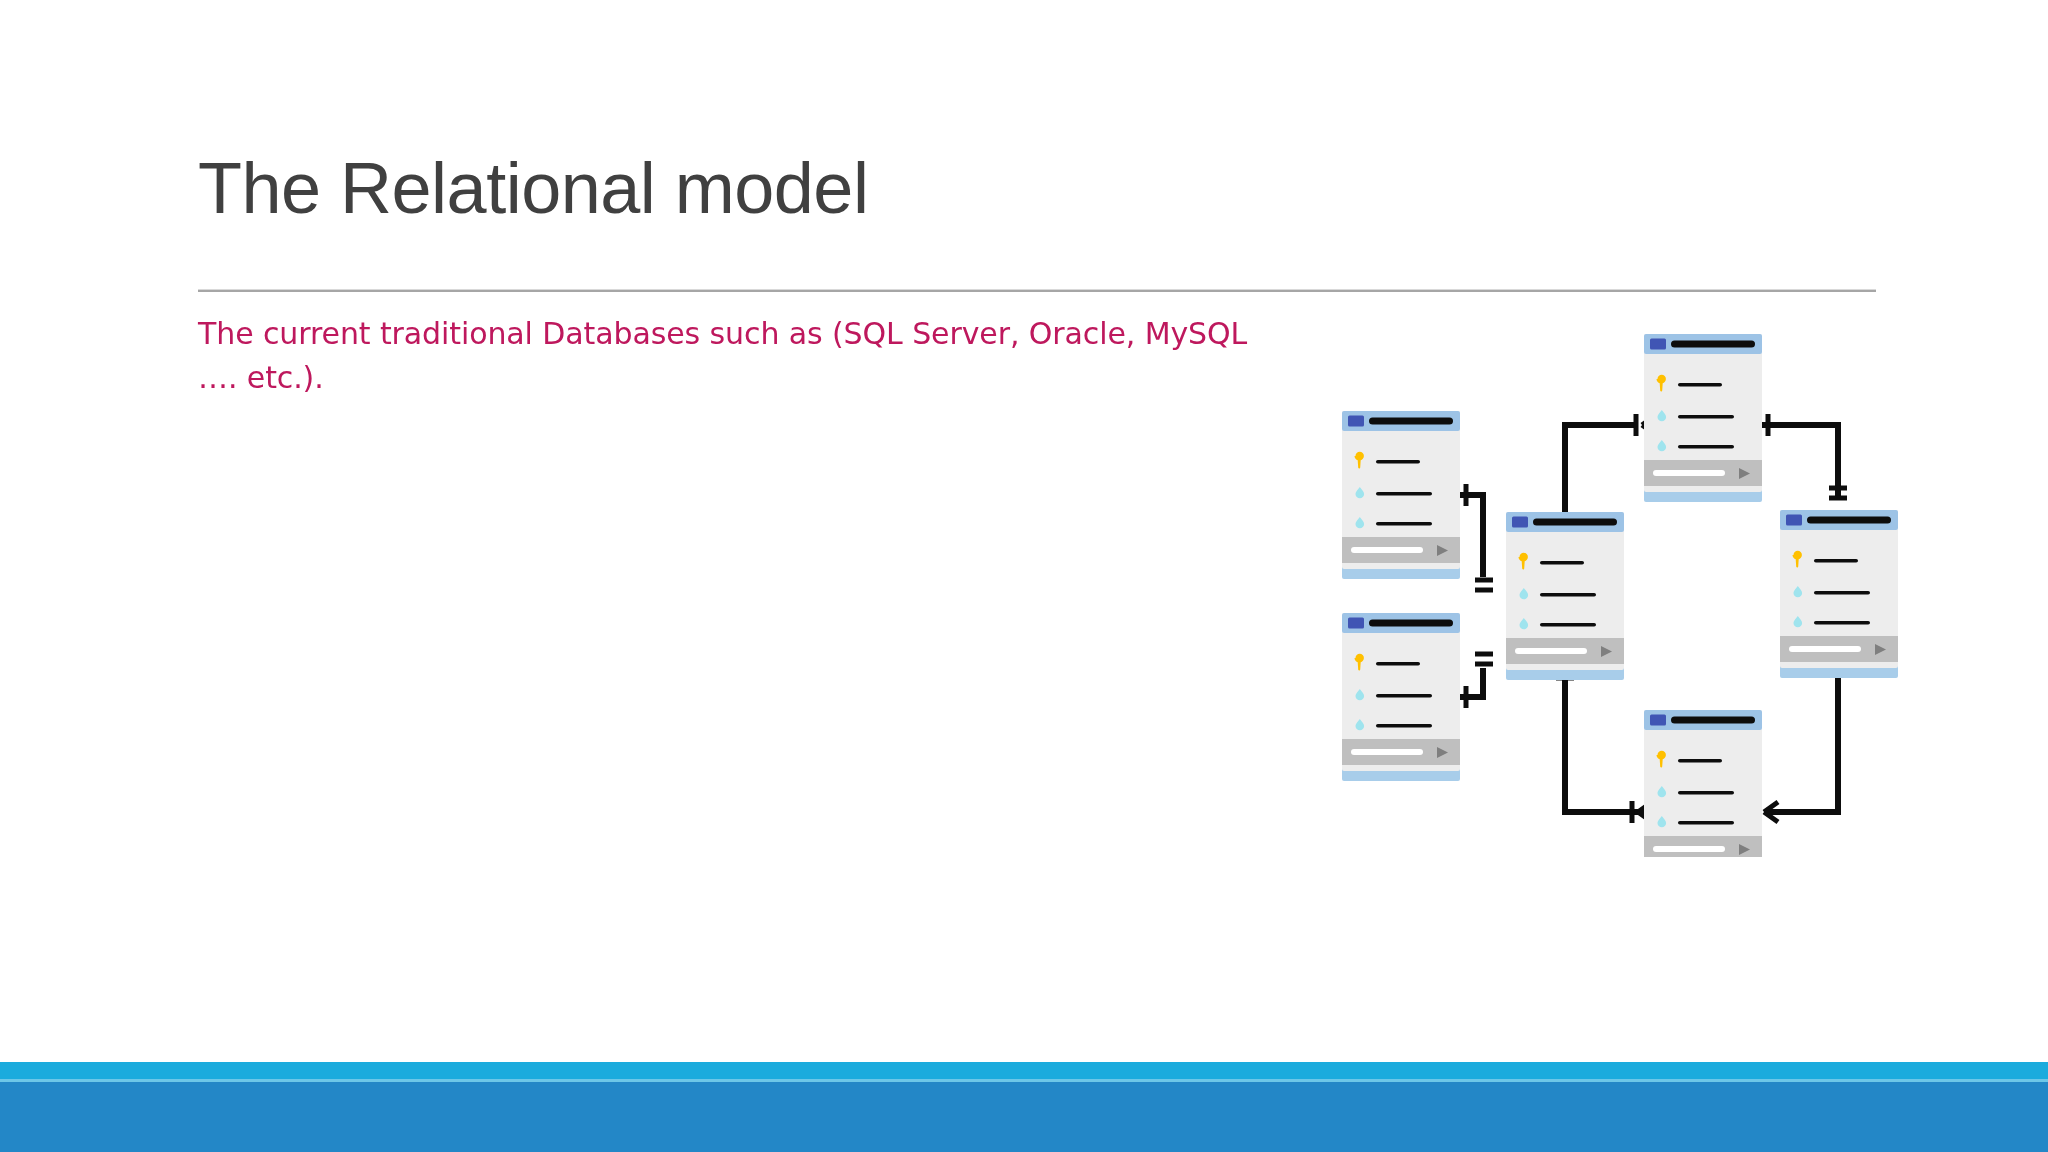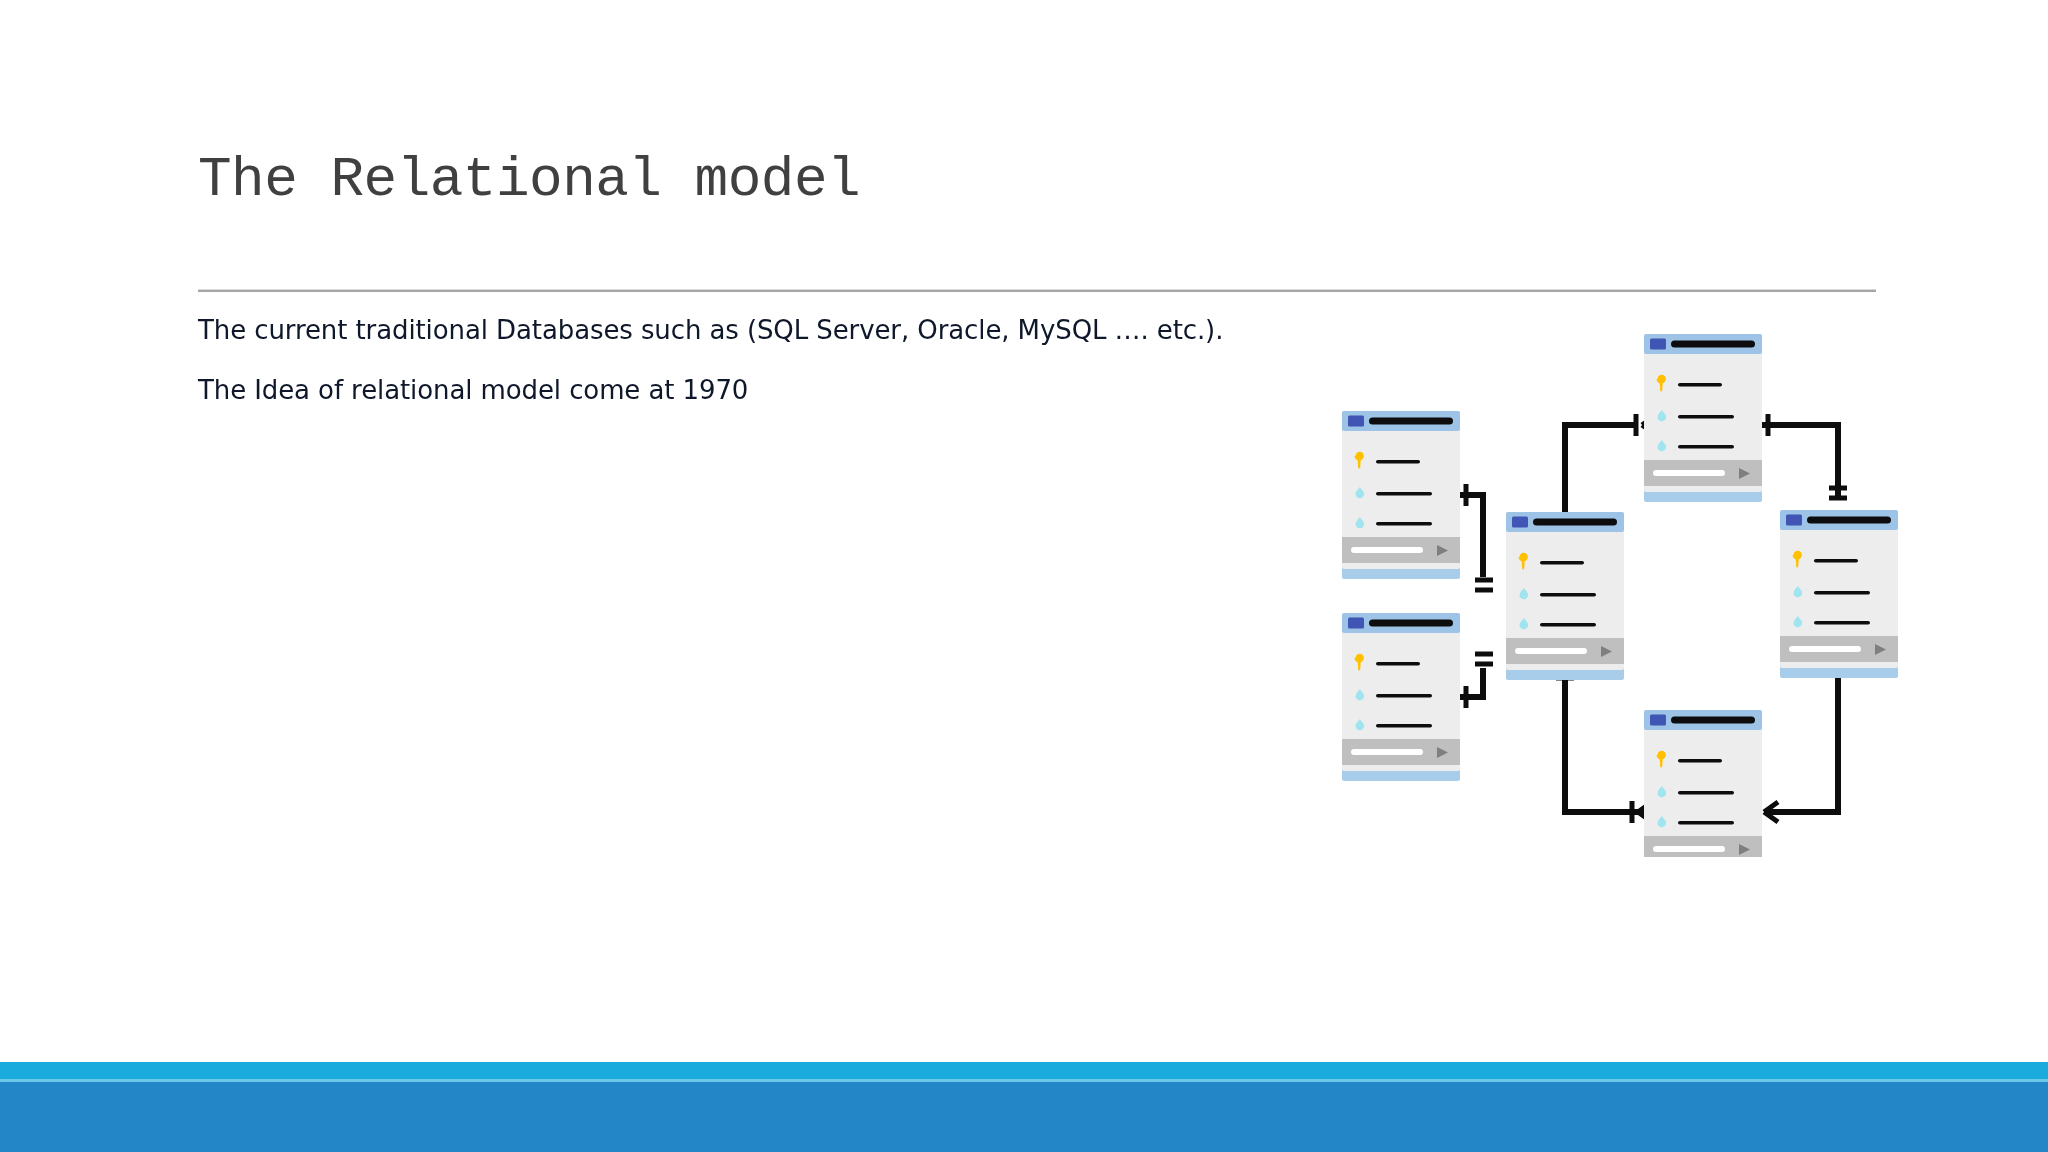--- a/index.html
+++ b/index.html
@@ -23,26 +23,26 @@
     background: #ffffff;
     overflow: hidden;
   }
 
   
   #slide-title {
     position: absolute;
     left: 198px;
     top: 152px;
     width: 1700px;
-    font-size: 56px;
+    font-size: 72px;
     font-weight: 300;
     line-height: 1.0;
     letter-spacing: -0.5px;
     color: #404040;
-    font-family: Liberation Mono, monospace;
+    font-family: Liberation Sans, sans-serif;
     white-space: nowrap;
   }
 
   #title-rule {
     position: absolute;
     left: 198px;
     top: 289px;
     width: 1678px;
     height: 2px;
     background: #a6a6a6;
@@ -50,23 +50,23 @@
   }
 
   
   #body-text {
     position: absolute;
     left: 198px;
     top: 312px;
     width: 1060px;
   }
   .body-para {
-    color: #0f172a;
+    color: #be185d;
     font-family: "DejaVu Sans", sans-serif;
-    font-size: 26px;
+    font-size: 30px;
     font-weight: 400;
     line-height: 1.46;
     margin: 0 0 22px 0;
     letter-spacing: -0.1px;
   }
 
   
   #er-diagram {
     position: absolute;
     left: 1320px;
@@ -106,21 +106,20 @@
 <body>
 
 <div id="slide">
 
   <div id="slide-title">The Relational model</div>
 
   <div id="title-rule"></div>
 
   <div id="body-text">
     <p class="body-para">The current traditional Databases such as (SQL Server, Oracle, MySQL …. etc.).</p>
-    <p class="body-para">The Idea of relational model come at 1970</p>
   </div>
 
   <div id="er-diagram">
     <svg id="er-svg" width="600" height="545" viewBox="0 0 600 545" xmlns="http://www.w3.org/2000/svg">
       <defs>
 
         <g id="db-card">
 
           <rect x="0" y="152" width="118" height="16" rx="2" fill="#A8CDEA"></rect>
 

